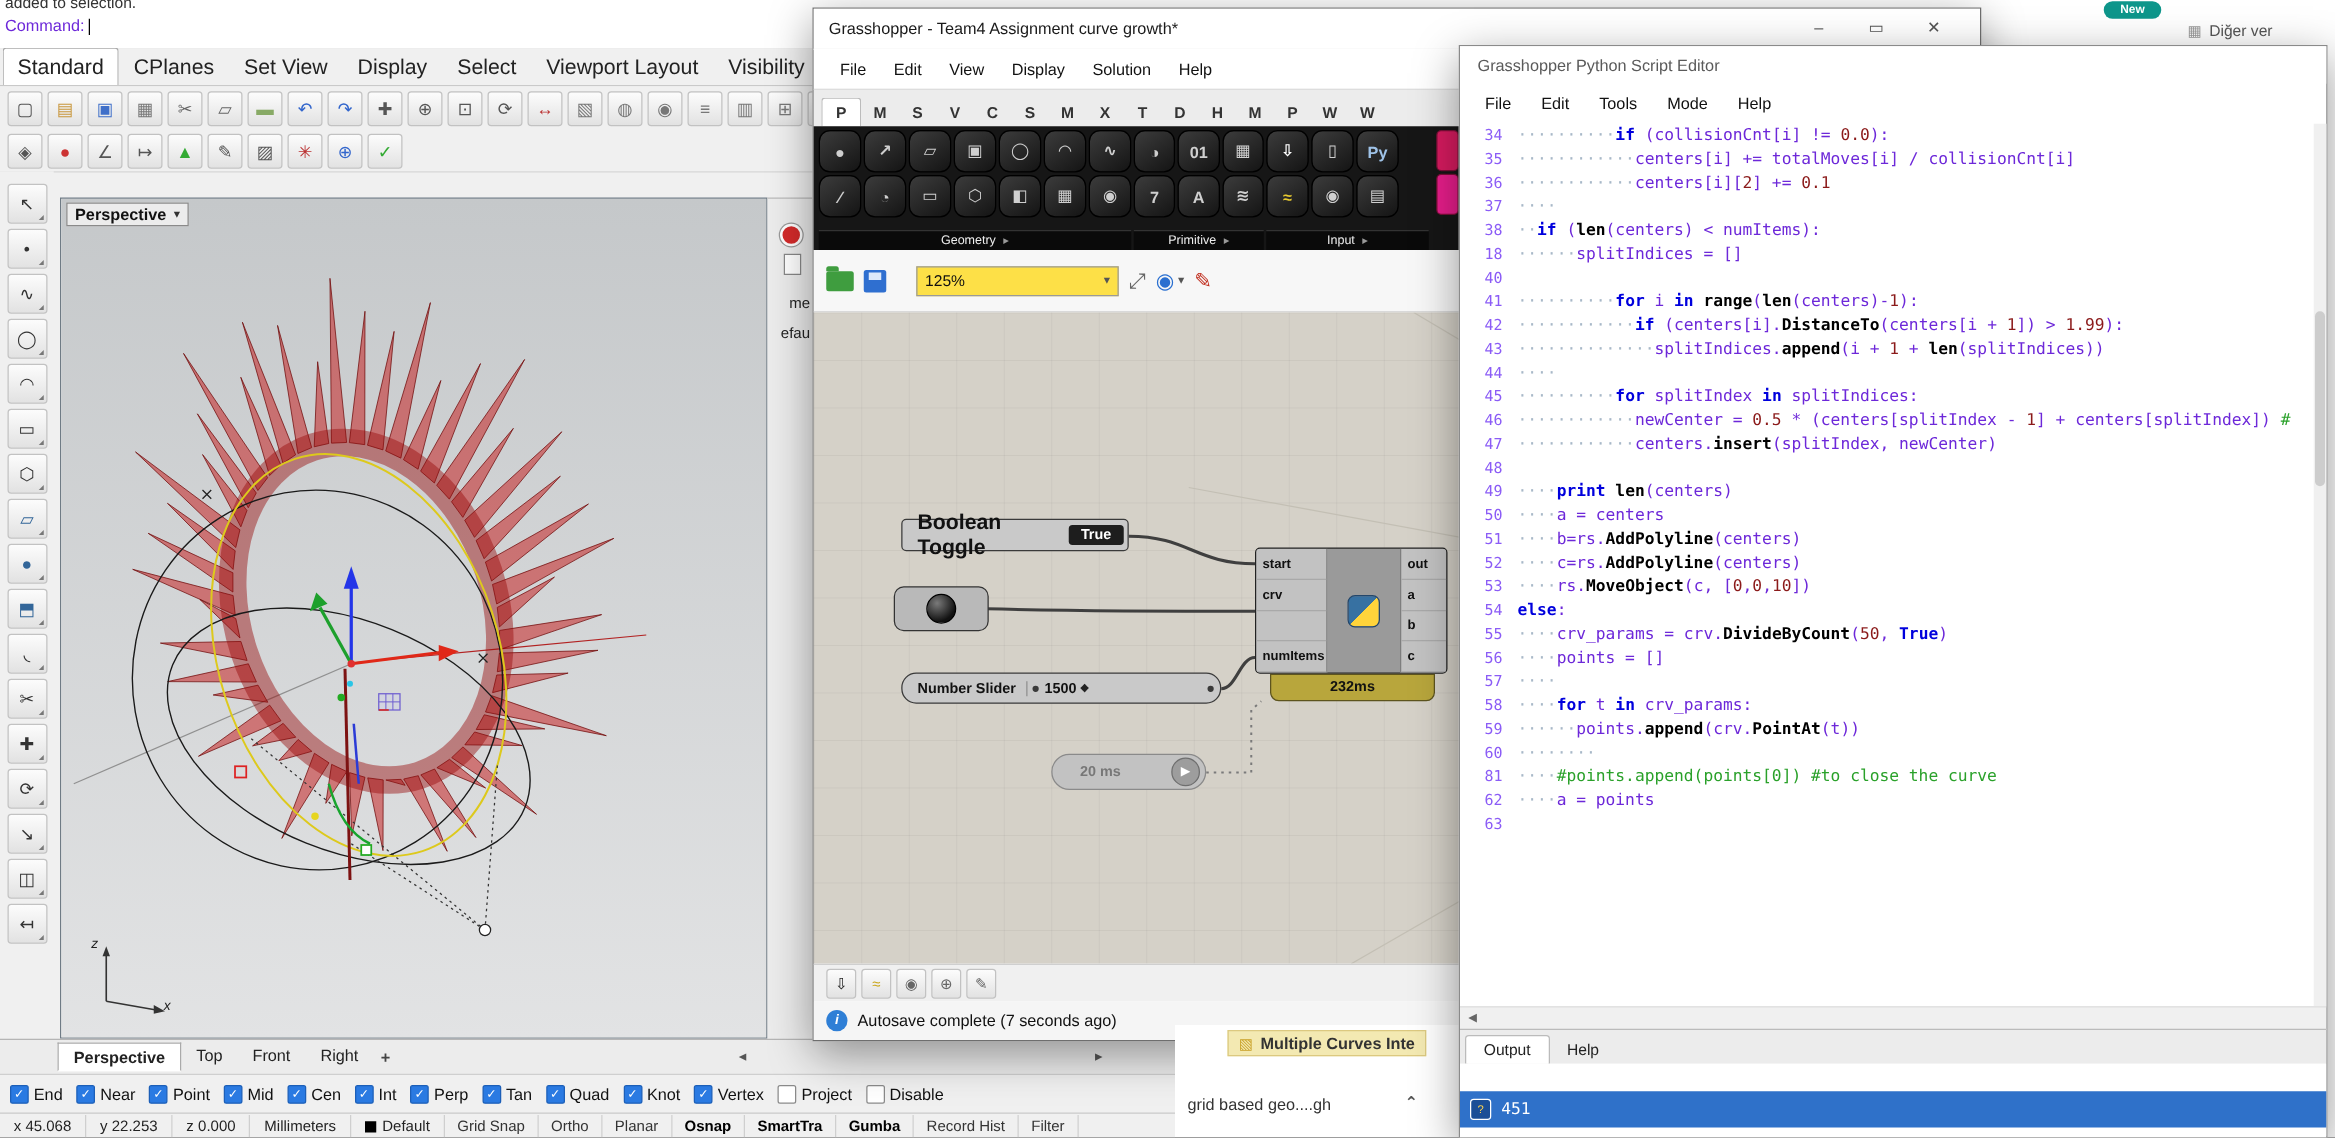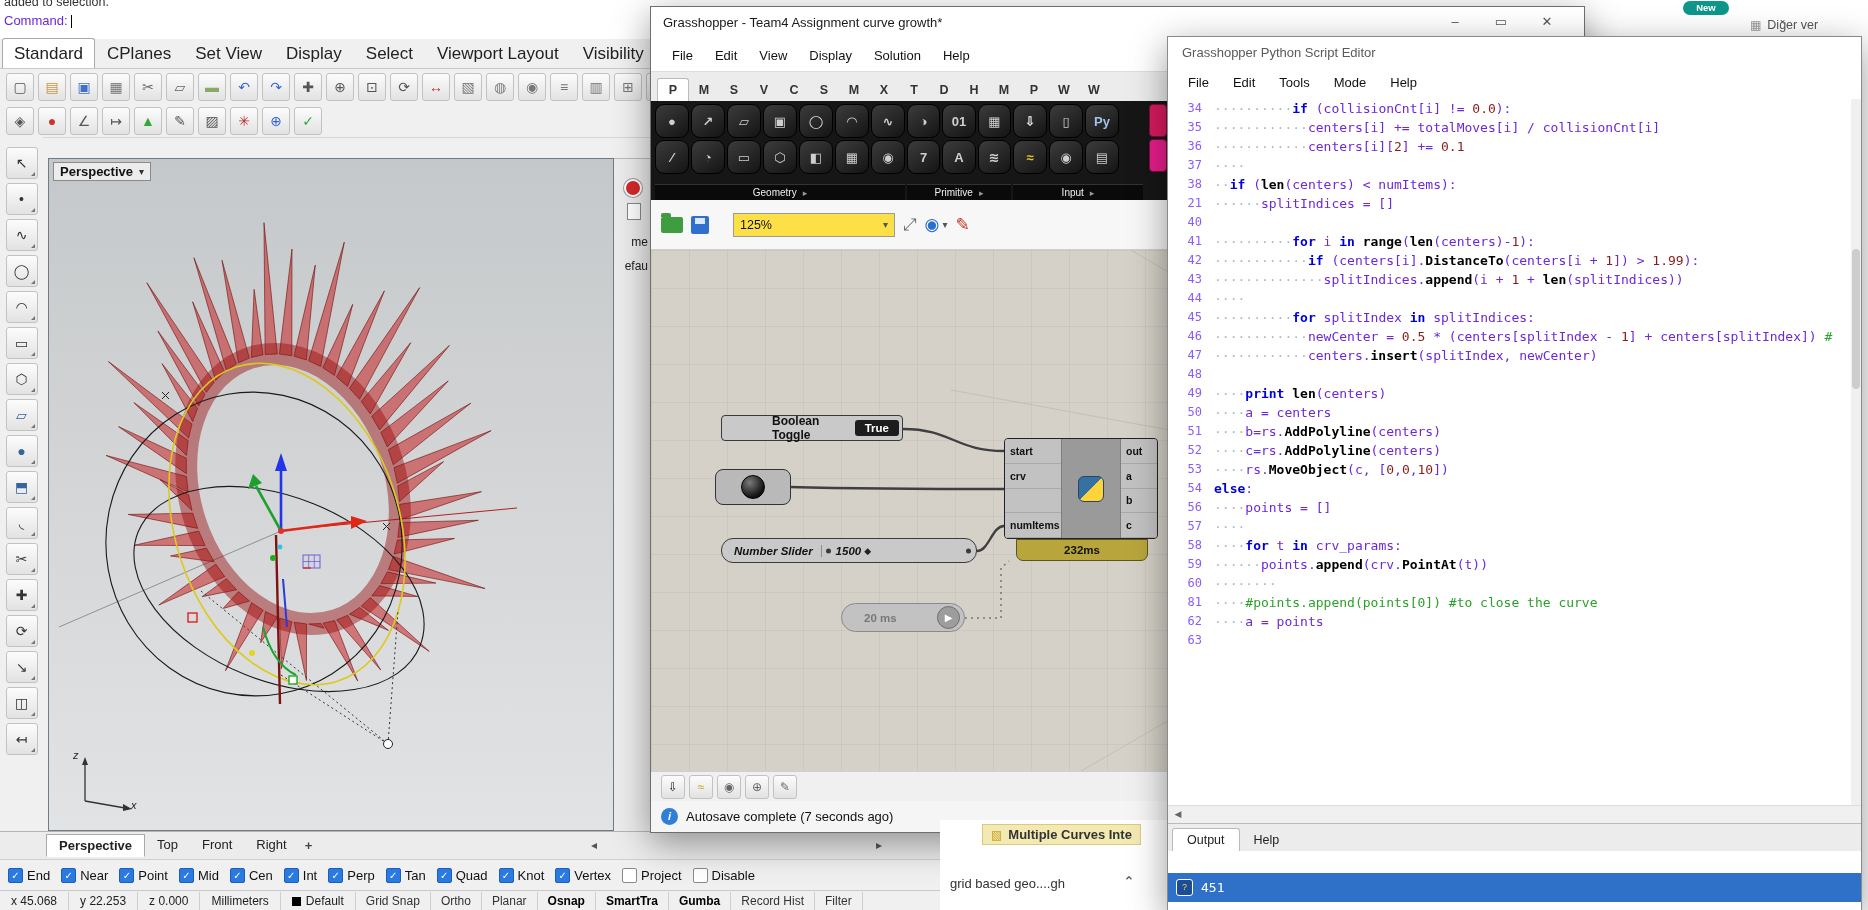--- a/index.html
+++ b/index.html
@@ -104,28 +104,28 @@
   .gz-dd{color:#555;font-size:10px;}
   .gtb-ico{font-size:17px;color:#666;}
   .gtb-eye{color:#2a6fd0;display:flex;align-items:center;gap:3px;}
   .gtb-brush{color:#c23324;}
   .gh-canvas{position:absolute;left:0;top:243px;width:100%;height:521px;background:#d5d1c8;overflow:hidden;
     background-image:linear-gradient(rgba(0,0,0,.045) 1px,transparent 1px),linear-gradient(90deg,rgba(0,0,0,.045) 1px,transparent 1px);
     background-size:38px 38px;}
   .gh-canvas svg{position:absolute;left:0;top:0;}
   .gc-toggle{position:absolute;left:70px;top:165px;width:182px;height:26px;background:#c9c9c9;border:1px solid #3a3a3a;
     border-radius:4px;display:flex;align-items:center;justify-content:space-between;padding:0 3px 0 12px;box-sizing:border-box;}
-  .bt-label{font-size:12px;font-weight:bold;color:#111;margin-left:38px;}
+  .bt-label{font-size:17px;font-weight:bold;color:#111;}
   .bt-val{background:#1d1d1d;color:#fff;font-size:11.5px;font-weight:bold;padding:2px 10px;border-radius:3px;}
   .gc-curve{position:absolute;left:64px;top:219px;width:74px;height:34px;background:#b9b9b9;border:1px solid #333;
     border-radius:8px;display:flex;align-items:center;justify-content:center;}
   .cp-ball{width:22px;height:22px;border-radius:50%;background:radial-gradient(circle at 35% 30%,#7a7a7a,#111 70%);
     border:1px solid #000;}
   .gc-slider{position:absolute;left:70px;top:288px;width:256px;height:25px;background:#c9c9c9;border:1px solid #3a3a3a;
-    border-radius:12px;display:flex;align-items:center;box-sizing:border-box;font-style:italic;}
+    border-radius:12px;display:flex;align-items:center;box-sizing:border-box;}
   .ns-label{font-size:11.5px;font-weight:bold;color:#111;padding:0 8px 0 12px;border-right:1px solid #8f8f8f;}
   .ns-track{flex:1;display:flex;align-items:center;padding-left:14px;gap:3px;position:relative;}
   .ns-track:before,.ns-track:after{content:"";position:absolute;top:50%;width:5px;height:5px;border-radius:50%;background:#3a3a3a;transform:translateY(-50%);}
   .ns-track:before{left:4px;} .ns-track:after{right:5px;}
   .ns-val{font-size:11.5px;font-weight:bold;color:#111;}
   .ns-grip{font-size:9px;color:#222;}
   .gc-python{position:absolute;left:353px;top:188px;width:154px;height:101px;background:#9a9a9a;border:1px solid #222;
     border-radius:4px;display:flex;box-sizing:border-box;overflow:hidden;}
   .py-in,.py-out{display:flex;flex-direction:column;background:#c2c2c2;}
   .py-in{width:56px;border-right:1px solid #7e7e7e;}
@@ -823,36 +823,37 @@
         <div class="mitem">Tools</div>
         <div class="mitem">Mode</div>
         <div class="mitem">Help</div>
       </div>
     <div class="pe-code" id="code-lines">
         <div class="crow"><span class="ln">34</span><span class="ct"><span class="tk-ws">··········</span><span class="tk-kw">if</span><span class="tk-pl"> (collisionCnt[i] != </span><span class="tk-num">0.0</span><span class="tk-pl">):</span></span></div>
         <div class="crow"><span class="ln">35</span><span class="ct"><span class="tk-ws">············</span><span class="tk-pl">centers[i] += totalMoves[i] / collisionCnt[i]</span></span></div>
         <div class="crow"><span class="ln">36</span><span class="ct"><span class="tk-ws">············</span><span class="tk-pl">centers[i][</span><span class="tk-num">2</span><span class="tk-pl">] += </span><span class="tk-num">0.1</span></span></div>
         <div class="crow"><span class="ln">37</span><span class="ct"><span class="tk-ws">····</span></span></div>
         <div class="crow"><span class="ln">38</span><span class="ct"><span class="tk-ws">··</span><span class="tk-kw">if</span><span class="tk-pl"> (</span><span class="tk-fn">len</span><span class="tk-pl">(centers) &lt; numItems):</span></span></div>
-        <div class="crow"><span class="ln">21</span><span class="ct"><span class="tk-ws">······</span><span class="tk-pl">splitIndices = []</span></span></div>
+        <div class="crow"><span class="ln">18</span><span class="ct"><span class="tk-ws">······</span><span class="tk-pl">splitIndices = []</span></span></div>
         <div class="crow"><span class="ln">40</span><span class="ct"></span></div>
         <div class="crow"><span class="ln">41</span><span class="ct"><span class="tk-ws">··········</span><span class="tk-kw">for</span><span class="tk-pl"> i </span><span class="tk-kw">in</span><span class="tk-pl"> </span><span class="tk-fn">range</span><span class="tk-pl">(</span><span class="tk-fn">len</span><span class="tk-pl">(centers)-</span><span class="tk-num">1</span><span class="tk-pl">):</span></span></div>
         <div class="crow"><span class="ln">42</span><span class="ct"><span class="tk-ws">············</span><span class="tk-kw">if</span><span class="tk-pl"> (centers[i].</span><span class="tk-fn">DistanceTo</span><span class="tk-pl">(centers[i + </span><span class="tk-num">1</span><span class="tk-pl">]) &gt; </span><span class="tk-num">1.99</span><span class="tk-pl">):</span></span></div>
         <div class="crow"><span class="ln">43</span><span class="ct"><span class="tk-ws">··············</span><span class="tk-pl">splitIndices.</span><span class="tk-fn">append</span><span class="tk-pl">(i + </span><span class="tk-num">1</span><span class="tk-pl"> + </span><span class="tk-fn">len</span><span class="tk-pl">(splitIndices))</span></span></div>
         <div class="crow"><span class="ln">44</span><span class="ct"><span class="tk-ws">····</span></span></div>
         <div class="crow"><span class="ln">45</span><span class="ct"><span class="tk-ws">··········</span><span class="tk-kw">for</span><span class="tk-pl"> splitIndex </span><span class="tk-kw">in</span><span class="tk-pl"> splitIndices:</span></span></div>
         <div class="crow"><span class="ln">46</span><span class="ct"><span class="tk-ws">············</span><span class="tk-pl">newCenter = </span><span class="tk-num">0.5</span><span class="tk-pl"> * (centers[splitIndex - </span><span class="tk-num">1</span><span class="tk-pl">] + centers[splitIndex]) </span><span class="tk-cmt">#</span></span></div>
         <div class="crow"><span class="ln">47</span><span class="ct"><span class="tk-ws">············</span><span class="tk-pl">centers.</span><span class="tk-fn">insert</span><span class="tk-pl">(splitIndex, newCenter)</span></span></div>
         <div class="crow"><span class="ln">48</span><span class="ct"></span></div>
         <div class="crow"><span class="ln">49</span><span class="ct"><span class="tk-ws">····</span><span class="tk-kw">print</span><span class="tk-pl"> </span><span class="tk-fn">len</span><span class="tk-pl">(centers)</span></span></div>
         <div class="crow"><span class="ln">50</span><span class="ct"><span class="tk-ws">····</span><span class="tk-pl">a = centers</span></span></div>
         <div class="crow"><span class="ln">51</span><span class="ct"><span class="tk-ws">····</span><span class="tk-pl">b=rs.</span><span class="tk-fn">AddPolyline</span><span class="tk-pl">(centers)</span></span></div>
         <div class="crow"><span class="ln">52</span><span class="ct"><span class="tk-ws">····</span><span class="tk-pl">c=rs.</span><span class="tk-fn">AddPolyline</span><span class="tk-pl">(centers)</span></span></div>
         <div class="crow"><span class="ln">53</span><span class="ct"><span class="tk-ws">····</span><span class="tk-pl">rs.</span><span class="tk-fn">MoveObject</span><span class="tk-pl">(c, [</span><span class="tk-num">0</span><span class="tk-pl">,</span><span class="tk-num">0</span><span class="tk-pl">,</span><span class="tk-num">10</span><span class="tk-pl">])</span></span></div>
         <div class="crow"><span class="ln">54</span><span class="ct"><span class="tk-kw">else</span><span class="tk-pl">:</span></span></div>
+        <div class="crow"><span class="ln">55</span><span class="ct"><span class="tk-ws">····</span><span class="tk-pl">crv_params = crv.</span><span class="tk-fn">DivideByCount</span><span class="tk-pl">(</span><span class="tk-num">50</span><span class="tk-pl">, </span><span class="tk-kw">True</span><span class="tk-pl">)</span></span></div>
         <div class="crow"><span class="ln">56</span><span class="ct"><span class="tk-ws">····</span><span class="tk-pl">points = []</span></span></div>
         <div class="crow"><span class="ln">57</span><span class="ct"><span class="tk-ws">····</span></span></div>
         <div class="crow"><span class="ln">58</span><span class="ct"><span class="tk-ws">····</span><span class="tk-kw">for</span><span class="tk-pl"> t </span><span class="tk-kw">in</span><span class="tk-pl"> crv_params:</span></span></div>
         <div class="crow"><span class="ln">59</span><span class="ct"><span class="tk-ws">······</span><span class="tk-pl">points.</span><span class="tk-fn">append</span><span class="tk-pl">(crv.</span><span class="tk-fn">PointAt</span><span class="tk-pl">(t))</span></span></div>
         <div class="crow"><span class="ln">60</span><span class="ct"><span class="tk-ws">········</span></span></div>
         <div class="crow"><span class="ln">81</span><span class="ct"><span class="tk-ws">····</span><span class="tk-cmt">#points.append(points[0]) #to close the curve</span></span></div>
         <div class="crow"><span class="ln">62</span><span class="ct"><span class="tk-ws">····</span><span class="tk-pl">a = points</span></span></div>
         <div class="crow"><span class="ln">63</span><span class="ct"></span></div>
       </div>
     <div class="pe-vsb">

